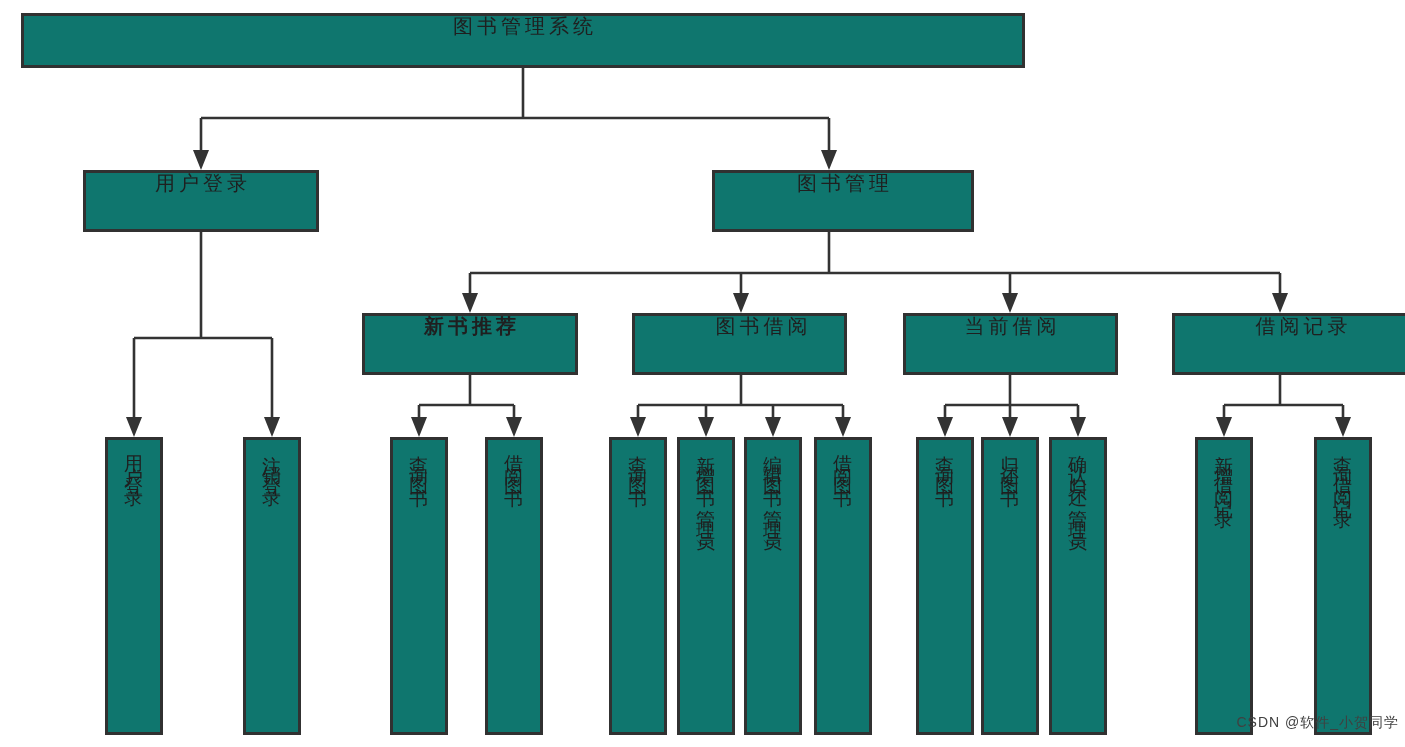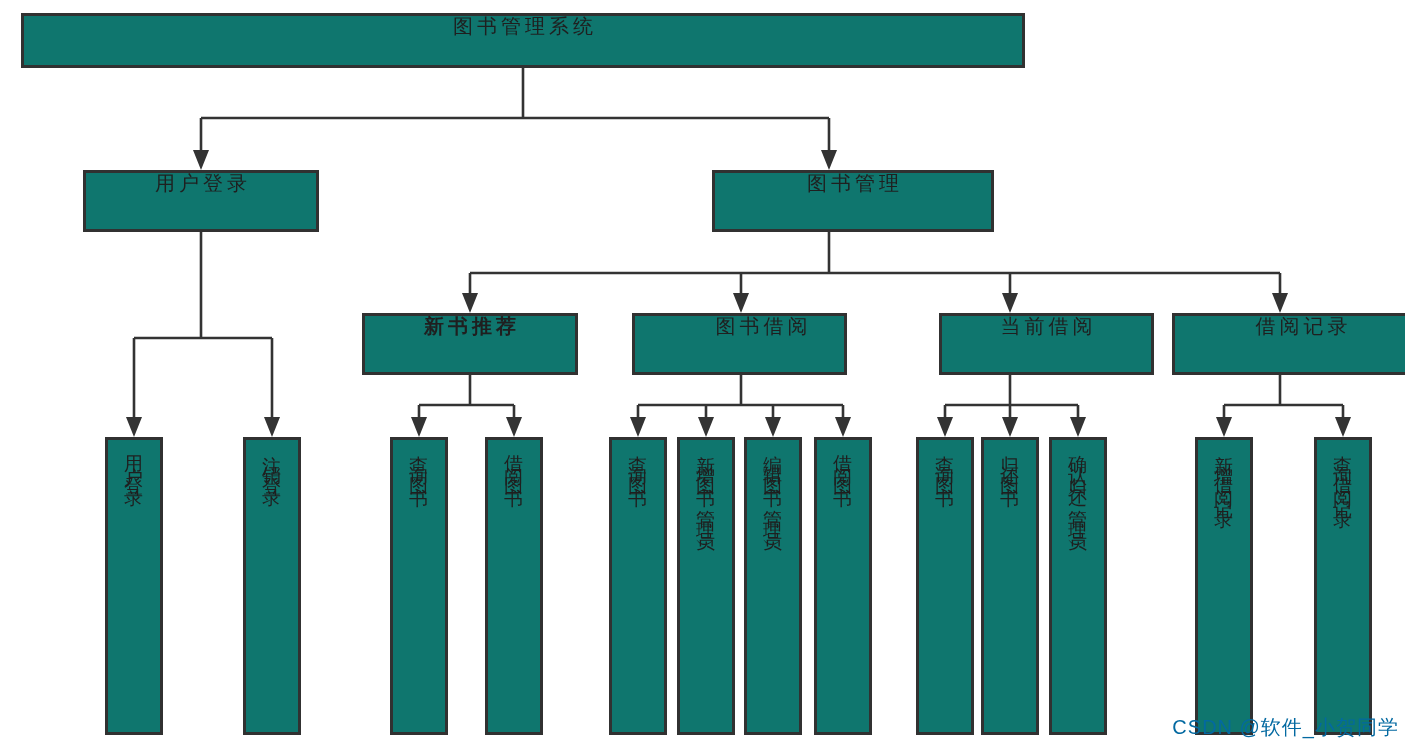--- a/index.html
+++ b/index.html
@@ -41,23 +41,23 @@
     font-size: 19px;
     letter-spacing: 11px;
     text-indent: 0;
     white-space: normal;
   }
   #watermark {
     position: absolute;
     top: 714px;
     right: 6px;
     z-index: 2;
-    font-size: 20px;
+    font-size: 14px;
     letter-spacing: 1px;
-    color: #0369a1;
+    color: #404040;
     white-space: nowrap;
   }
 </style>
 </head>
 <body>
 
 <div id="canvas">
 
   <svg id="connectors" viewBox="0 0 1405 747" xmlns="http://www.w3.org/2000/svg">
     <path fill="none" stroke="#333333" stroke-width="2.6" d="
@@ -117,31 +117,31 @@
     </g>
   </svg>
 
   <div class="node" style="left:21px; top:13px; width:1004px; height:55px;">
     <span class="lbl">图书管理系统</span>
   </div>
 
   <div class="node" style="left:83px; top:170px; width:236px; height:62px;">
     <span class="lbl">用户登录</span>
   </div>
-  <div class="node" style="left:712px; top:170px; width:282px; height:62px;">
+  <div class="node" style="left:712px; top:170px; width:262px; height:62px;">
     <span class="lbl">图书管理</span>
   </div>
 
   <div class="node" style="left:362px; top:313px; width:216px; height:62px;font-weight:bold;">
     <span class="lbl">新书推荐</span>
   </div>
   <div class="node" style="left:632px; top:313px; width:215px; height:62px;padding-left:44px;">
     <span class="lbl">图书借阅</span>
   </div>
-  <div class="node" style="left:903px; top:313px; width:215px; height:62px;margin-left:36px;">
+  <div class="node" style="left:903px; top:313px; width:215px; height:62px;">
     <span class="lbl">当前借阅</span>
   </div>
   <div class="node" style="left:1172px; top:313px; width:259px; height:62px;">
     <span class="lbl">借阅记录</span>
   </div>
 
   <div class="node leaf" style="left:105px; top:437px; width:58px; height:298px;">
     <span class="lbl">用户登录</span>
   </div>
   <div class="node leaf" style="left:243px; top:437px; width:58px; height:298px;">

